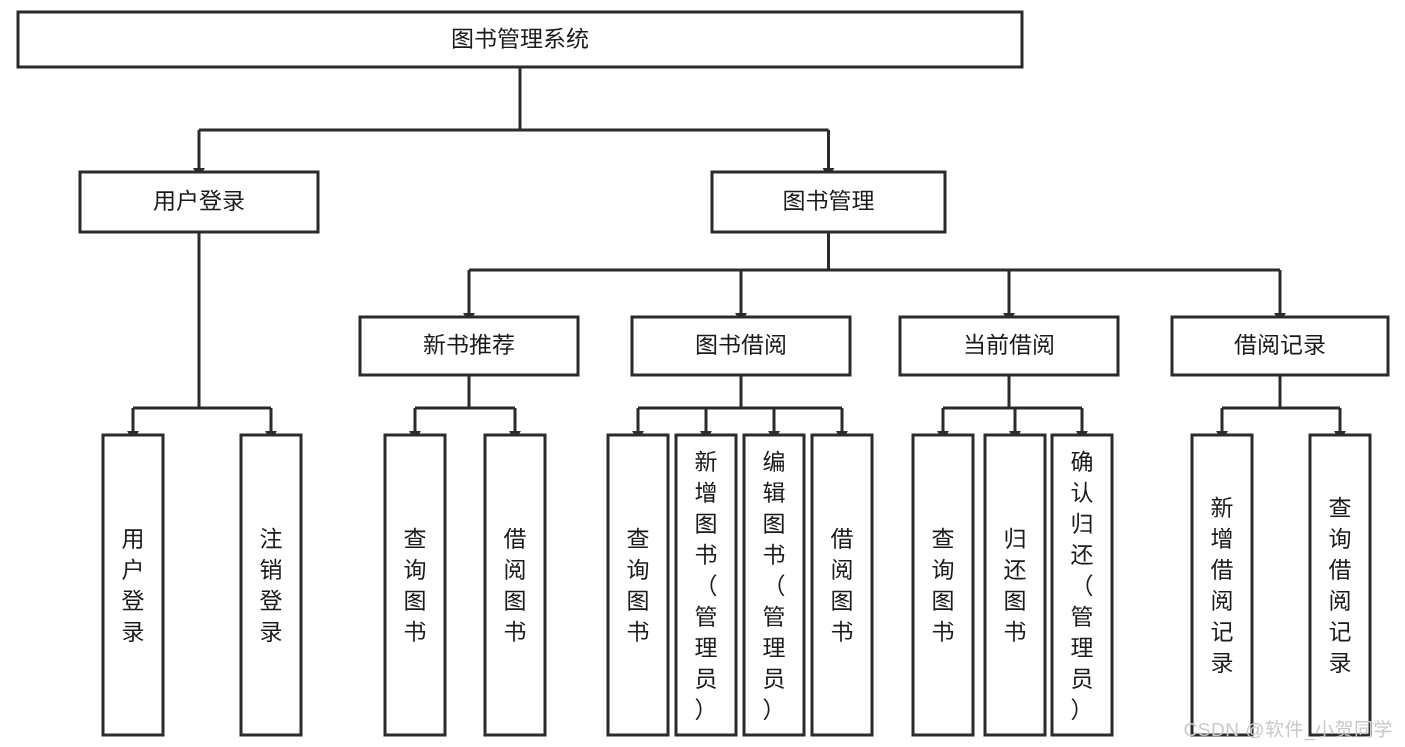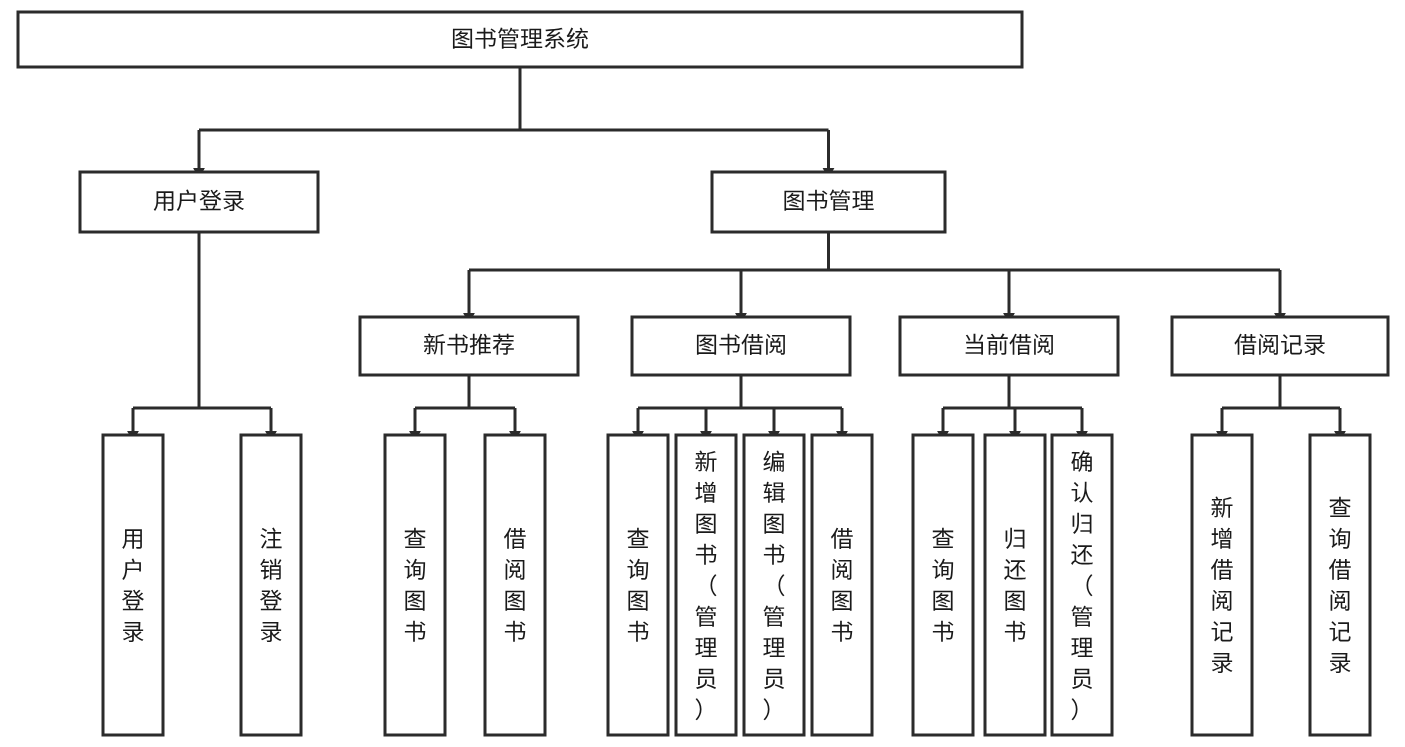--- a/index.html
+++ b/index.html
@@ -182,13 +182,14 @@
         <g>
           <rect x="1192" y="435" width="60" height="300" class="node-rect"></rect>
           <text x="1222" y="516.18" class="leaf-label-v"><tspan x="1222" dy="0">新</tspan><tspan x="1222" dy="31">增</tspan><tspan x="1222" dy="31">借</tspan><tspan x="1222" dy="31">阅</tspan><tspan x="1222" dy="31">记</tspan><tspan x="1222" dy="31">录</tspan></text>
         </g>
         <g>
           <rect x="1310" y="435" width="60" height="300" class="node-rect"></rect>
           <text x="1340" y="516.18" class="leaf-label-v"><tspan x="1340" dy="0">查</tspan><tspan x="1340" dy="31">询</tspan><tspan x="1340" dy="31">借</tspan><tspan x="1340" dy="31">阅</tspan><tspan x="1340" dy="31">记</tspan><tspan x="1340" dy="31">录</tspan></text>
         </g>
       </g>
   </svg>
+  <div class="watermark">CSDN @软件_小贺同学</div>
 </div>
 
 </body></html>

